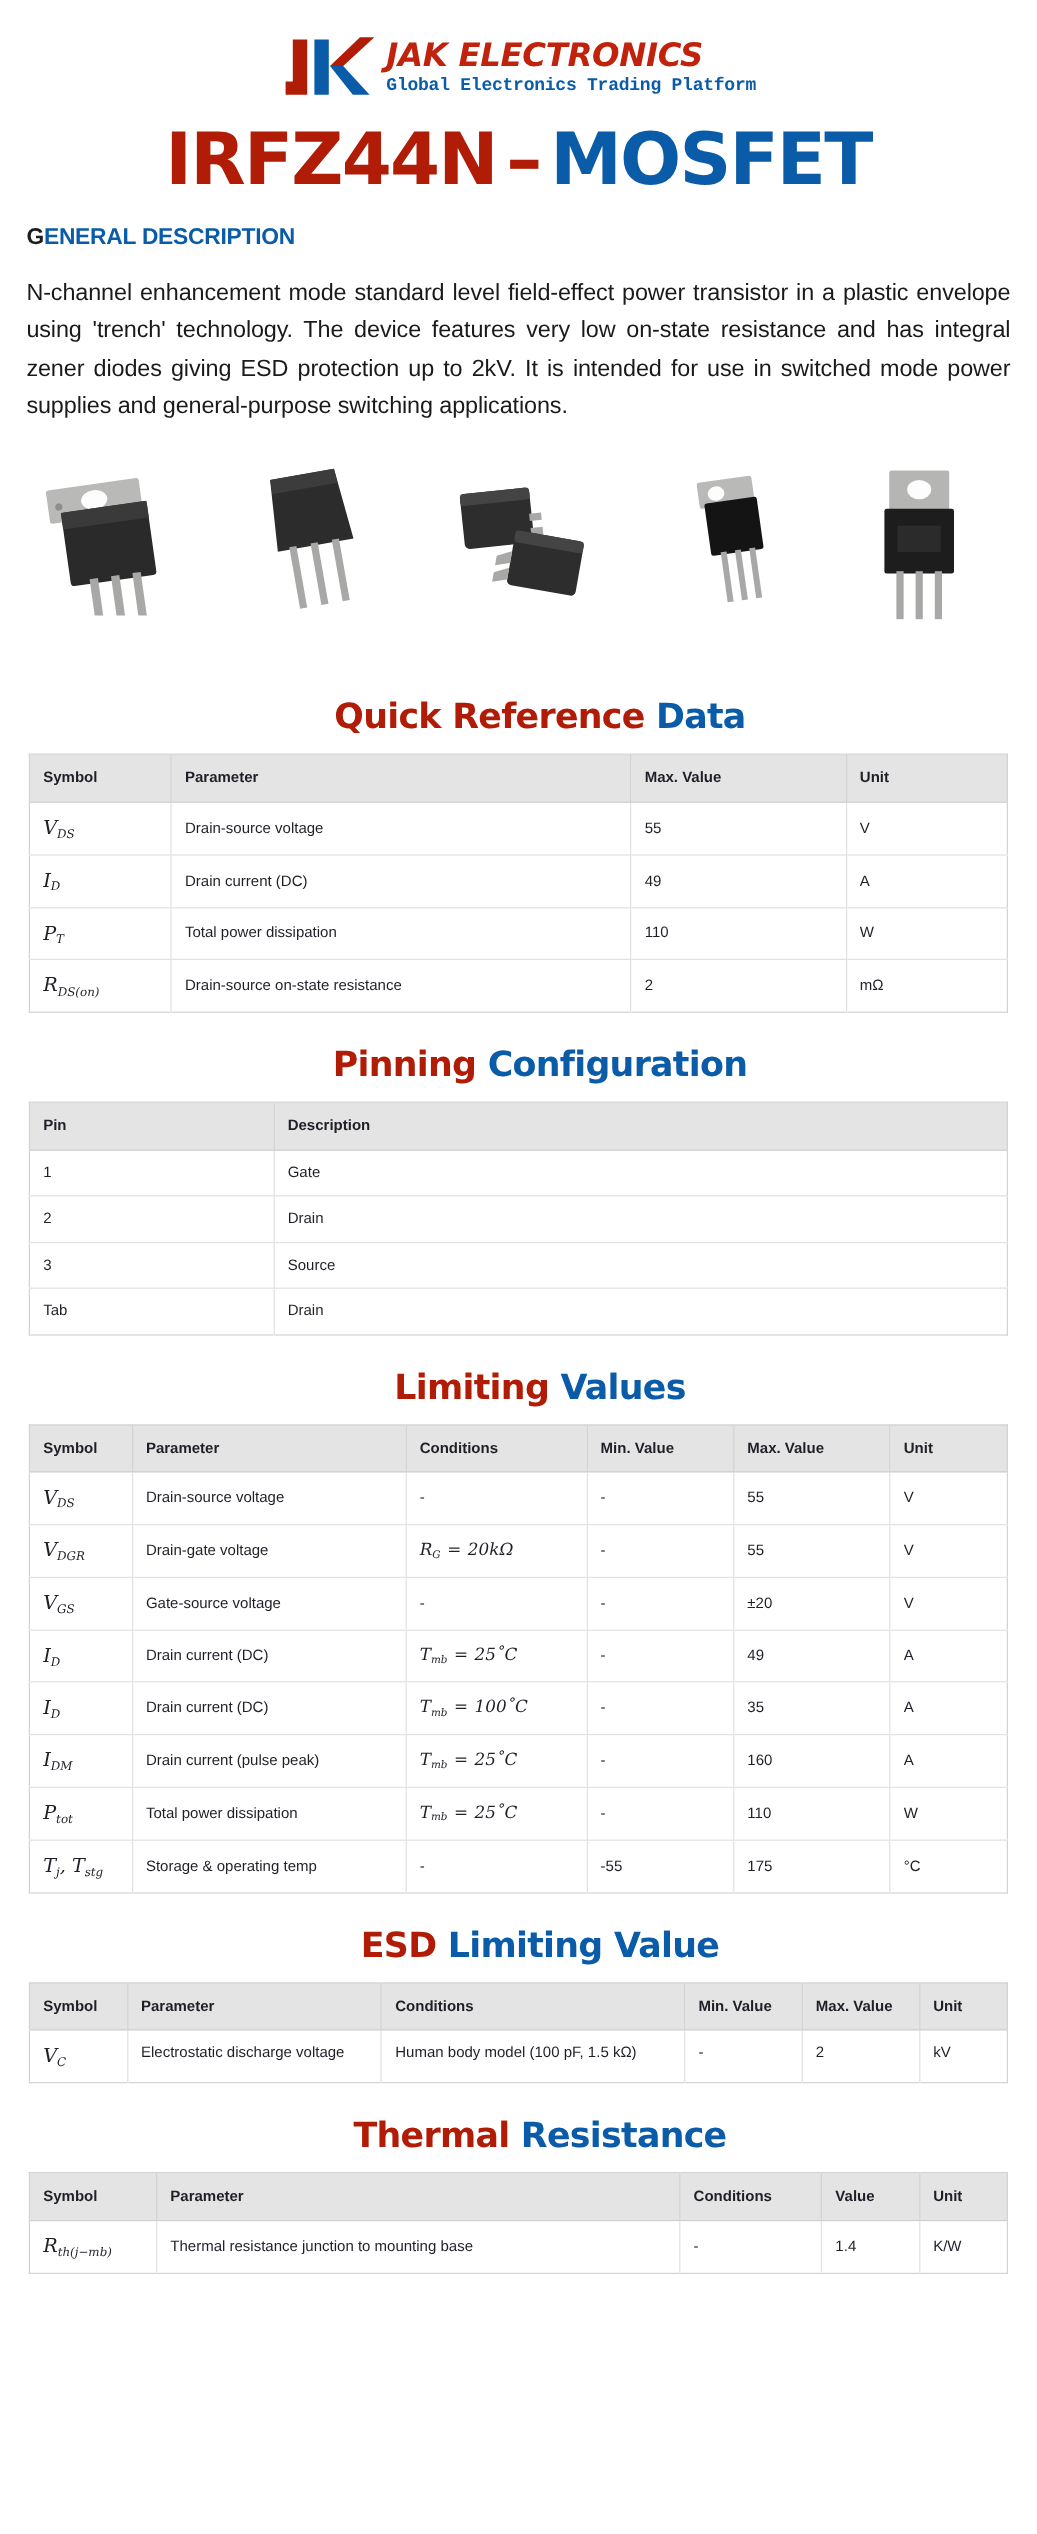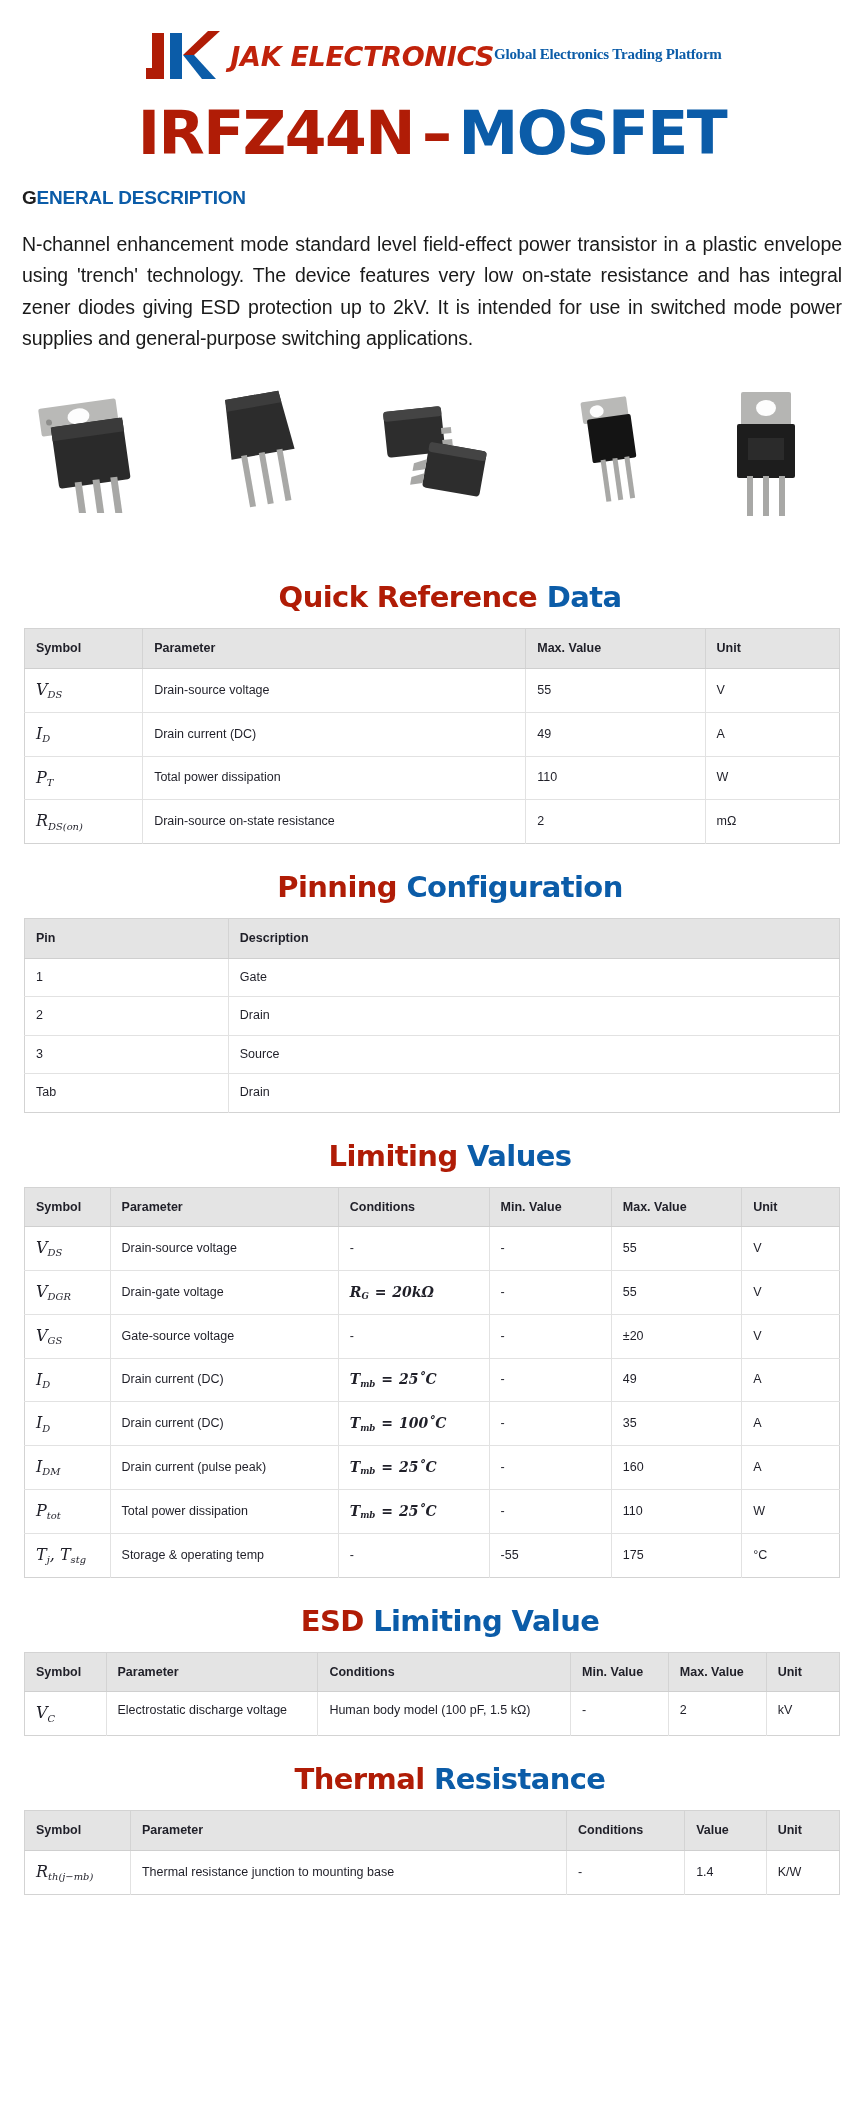--- a/index.html
+++ b/index.html
@@ -20,36 +20,36 @@
     align-items: center;
     padding-top: 26px;
     height: 86px;
   }
   .logo {
     display: flex;
     align-items: center;
     gap: 10px;
   }
   .logo-mark { display: block; }
-  .logo-words { display: flex; flex-direction: row; line-height: 1; }
+  .logo-words { display: flex; flex-direction: column; line-height: 1; }
   .logo-title {
     font-size: 27px;
     font-weight: bold;
     font-style: italic;
     letter-spacing: -0.3px;
     color: #c0220b;
     font-family: "DejaVu Sans", sans-serif;
   }
   .logo-sub {
     font-size: 15px;
     font-weight: bold;
     color: #0b5ca8;
     margin-top: 4px;
     letter-spacing: -0.2px;
-    font-family: Liberation Serif, serif;
+    font-family: Liberation Mono, monospace;
   }
 
   
   .page-title {
     text-align: center;
     font-size: 60px;
     font-weight: bold;
     letter-spacing: -1.5px;
     margin: 16px 0 10px 0;
     font-family: "DejaVu Sans", sans-serif;
@@ -142,21 +142,20 @@
     font-style: italic;
     vertical-align: baseline;
     position: relative;
     top: 0.32em;
   }
   .cond-math {
     font-family: "DejaVu Serif", serif;
     font-style: italic;
     font-size: 14px;
     white-space: nowrap;
-    font-weight: bold;
   }
   .cond-math sub {
     font-size: 0.62em;
     vertical-align: baseline;
     position: relative;
     top: 0.3em;
   }
   .cond-math .op { font-style: normal; padding: 0 1px; }
 </style>
 </head>

